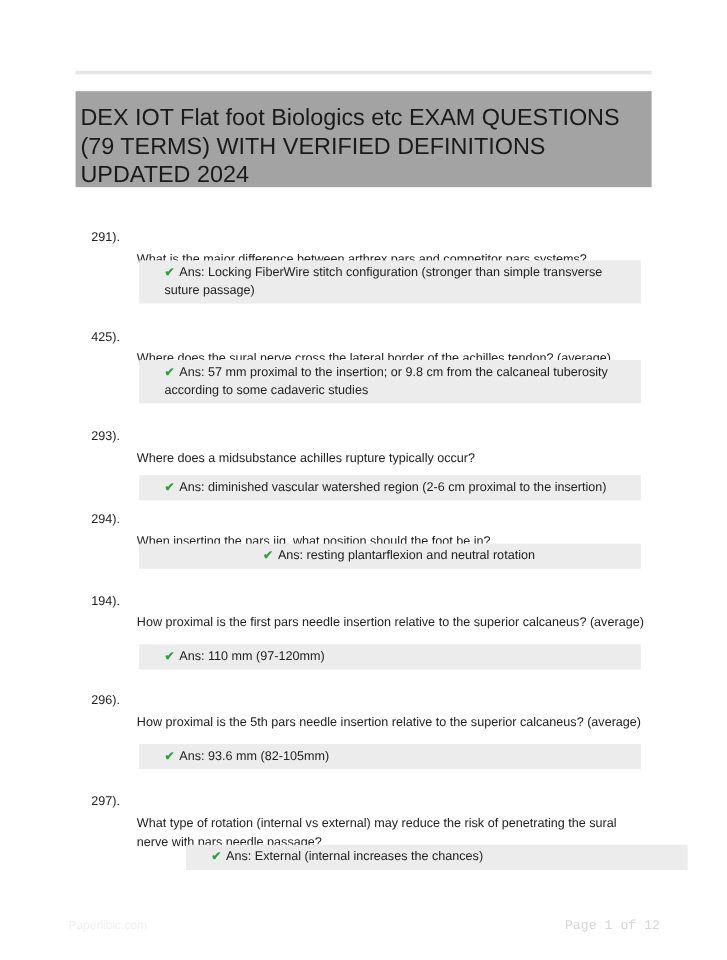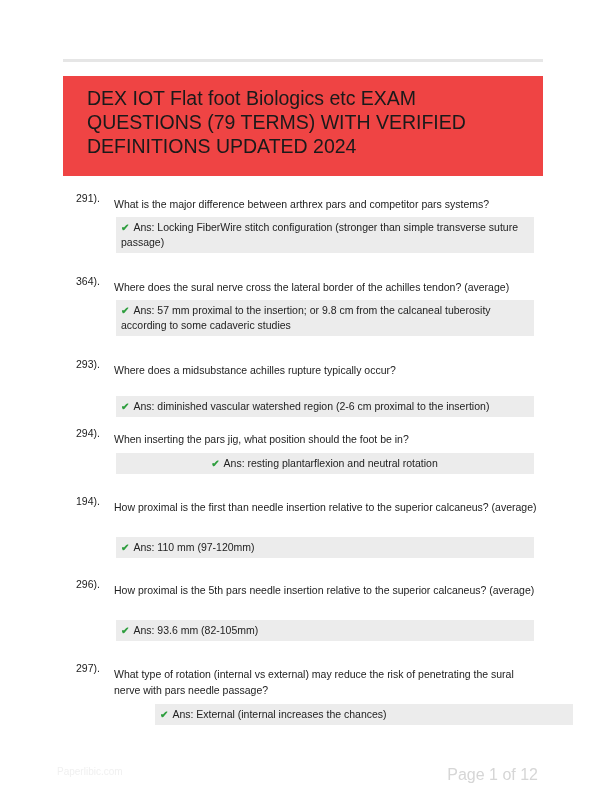--- a/index.html
+++ b/index.html
@@ -2,56 +2,56 @@
 <html><head>
 <meta charset="utf-8">
 <style>
   html, body { margin: 0; padding: 0; }
   body {
     width: 606px; height: 800px; background: #ffffff; position: relative;
     font-family: "Liberation Sans", sans-serif; color: #222; overflow: hidden;
   }
   .top-rule { position: absolute; left: 63px; top: 59px; width: 480px; height: 3px; background: #e6e6e6; }
   .title-box {
-    position: absolute; left: 63px; top: 76px; width: 480px; height: 100px;
-    background: #ef4444; box-sizing: border-box; padding: 10px 8px 0 24px;
+    position: absolute; left: 63px; top: 76px; width: 480px; height: 80px;
+    background: #a3a3a3; box-sizing: border-box; padding: 10px 8px 0 4px;
   }
   .title {
     font-size: 19.5px; line-height: 24px; color: #1a1a1a; margin: 0; font-weight: normal;
   }
   .qa { position: absolute; left: 63px; width: 480px; }
   .num { position: absolute; left: 13px; top: 0; font-size: 10.5px; color: #222; }
-  .q { position: absolute; left: 51px; top: 4px; width: 425px; font-size: 10.5px; line-height: 16px; color: #222; }
+  .q { position: absolute; left: 51px; top: 16px; width: 425px; font-size: 10.5px; line-height: 16px; color: #222; }
   .ans {
     position: absolute; left: 53px; width: 418px; background: #ececec;
-    font-size: 10.5px; line-height: 15px; color: #222; box-sizing: border-box; padding: 3px 6px 3px 5px;
+    font-size: 10.5px; line-height: 15px; color: #222; box-sizing: border-box; padding: 3px 6px 3px 21px;
   }
   .check { color: #2e9e3e; font-weight: bold; margin-right: 4px; font-size: 10px; }
   .footer-left { position: absolute; left: 57px; top: 766px; font-size: 10px; color: #f0f0f0; }
-  .footer-right { position: absolute; right: 68px; top: 766px; font-size: 16px; color: #d6d6d6; font-family: Liberation Sans, sans-serif; }
+  .footer-right { position: absolute; right: 56px; top: 766px; font-size: 11px; color: #d6d6d6; font-family: Liberation Mono, monospace; }
 </style>
 </head>
 <body>
 
 <div class="top-rule"></div>
 
 <div class="title-box">
   <h1 class="title">DEX IOT Flat foot Biologics etc EXAM QUESTIONS (79 TERMS) WITH VERIFIED DEFINITIONS UPDATED 2024</h1>
 </div>
 
 <div class="qa" style="top:192px;">
   <span class="num">291).</span>
   <div class="q">What is the major difference between arthrex pars and competitor pars systems?</div>
   <div class="ans" style="top:25px;">
     <span class="check">✔</span><span>Ans: Locking FiberWire stitch configuration (stronger than simple transverse suture passage)</span>
   </div>
 </div>
 
 <div class="qa" style="top:275px;">
-  <span class="num">364).</span>
+  <span class="num">425).</span>
   <div class="q">Where does the sural nerve cross the lateral border of the achilles tendon? (average)</div>
   <div class="ans" style="top:25px;">
     <span class="check">✔</span><span>Ans: 57 mm proximal to the insertion; or 9.8 cm from the calcaneal tuberosity according to some cadaveric studies</span>
   </div>
 </div>
 
 <div class="qa" style="top:358px;">
   <span class="num">293).</span>
   <div class="q">Where does a midsubstance achilles rupture typically occur?</div>
   <div class="ans" style="top:38px;">
@@ -62,21 +62,21 @@
 <div class="qa" style="top:427px;">
   <span class="num">294).</span>
   <div class="q">When inserting the pars jig, what position should the foot be in?</div>
   <div class="ans" style="top:26px;text-align:center;">
     <span class="check">✔</span><span>Ans: resting plantarflexion and neutral rotation</span>
   </div>
 </div>
 
 <div class="qa" style="top:495px;">
   <span class="num">194).</span>
-  <div class="q">How proximal is the first than needle insertion relative to the superior calcaneus? (average)</div>
+  <div class="q">How proximal is the first pars needle insertion relative to the superior calcaneus? (average)</div>
   <div class="ans" style="top:42px;">
     <span class="check">✔</span><span>Ans: 110 mm (97-120mm)</span>
   </div>
 </div>
 
 <div class="qa" style="top:578px;">
   <span class="num">296).</span>
   <div class="q">How proximal is the 5th pars needle insertion relative to the superior calcaneus? (average)</div>
   <div class="ans" style="top:42px;">
     <span class="check">✔</span><span>Ans: 93.6 mm (82-105mm)</span>

